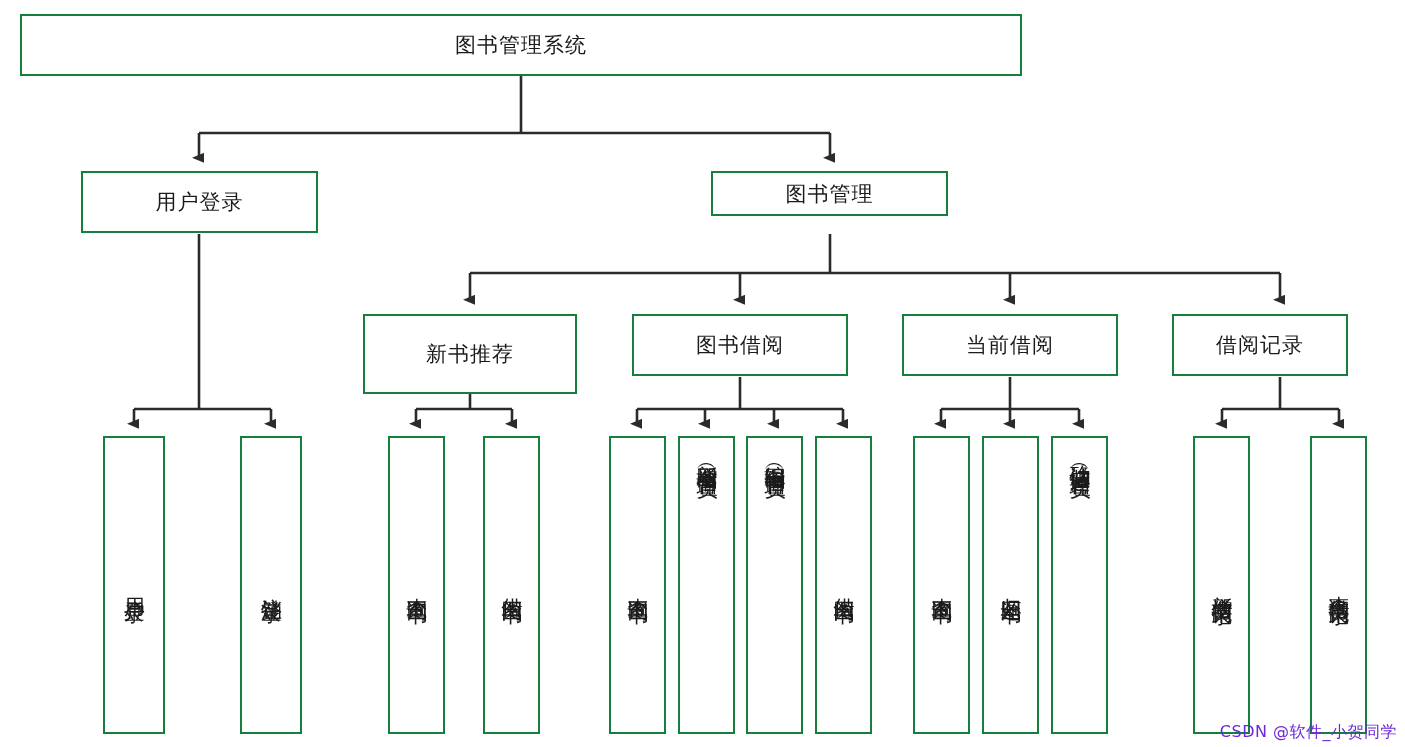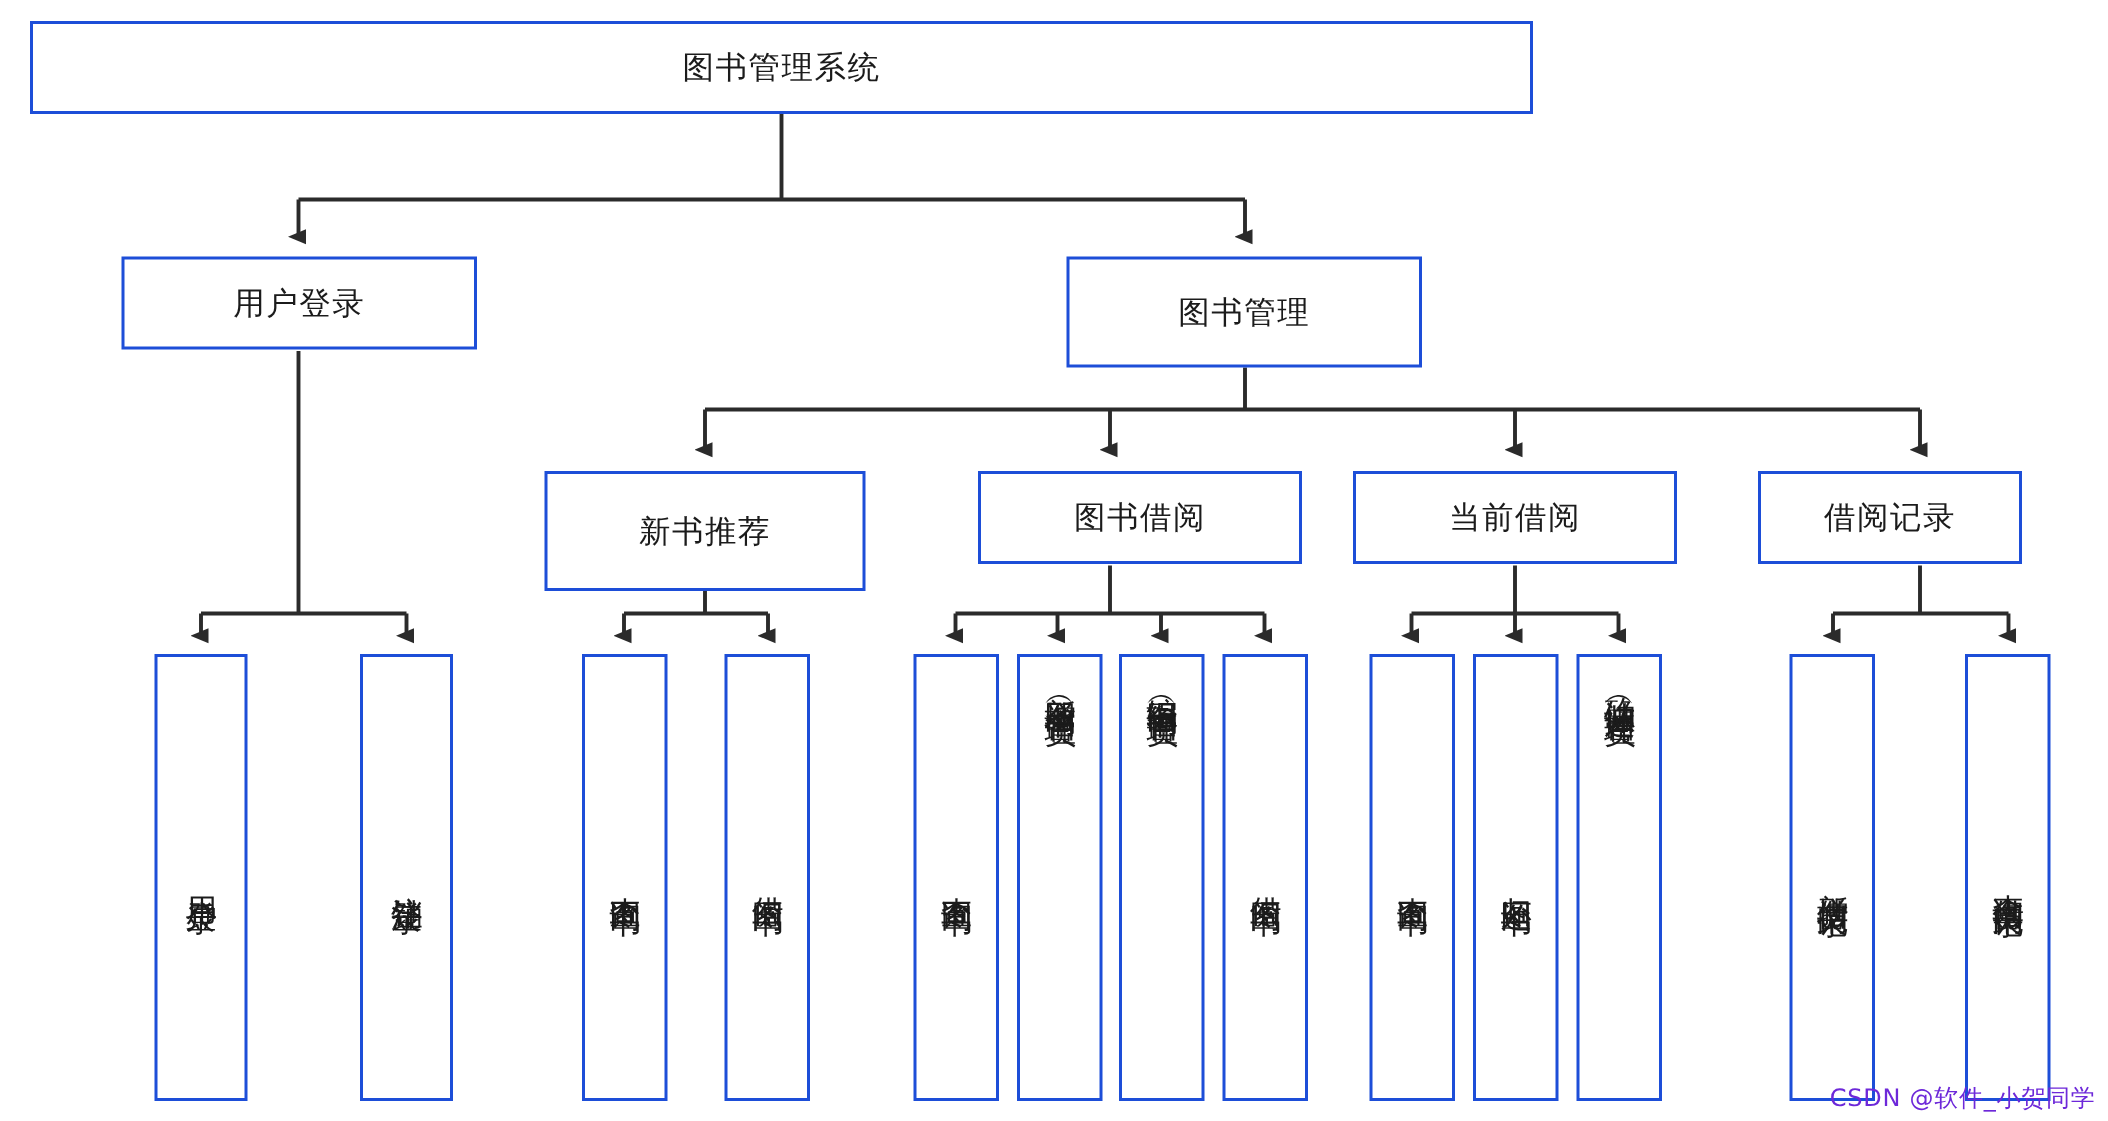--- a/index.html
+++ b/index.html
@@ -21,21 +21,21 @@
     position: absolute;
     left: 0;
     top: 0;
     width: 1405px;
     height: 747px;
   }
   .node {
     position: absolute;
     box-sizing: border-box;
     background: #ffffff;
-    border: 2px solid #1d4ed8;
+    border: 2px solid #15803d;
     display: flex;
     align-items: center;
     justify-content: center;
     color: #1b1b1b;
   }
   .node.horiz {
     font-size: 21px;
     letter-spacing: 1px;
   }
   .node.vert {
@@ -121,28 +121,28 @@
     </g>
   </svg>
 
   <div class="node horiz" style="left:20px; top:14px; width:1002px; height:62px;">
     <span>图书管理系统</span>
   </div>
 
   <div class="node horiz" style="left:81px; top:171px; width:237px; height:62px;">
     <span>用户登录</span>
   </div>
-  <div class="node horiz" style="left:711px; top:171px; width:237px; height:74px;">
+  <div class="node horiz" style="left:711px; top:171px; width:237px; height:45px;">
     <span>图书管理</span>
   </div>
 
   <div class="node horiz" style="left:363px; top:314px; width:214px; height:80px;">
     <span>新书推荐</span>
   </div>
-  <div class="node horiz" style="left:632px; top:314px; width:216px; height:62px;margin-left:20px;">
+  <div class="node horiz" style="left:632px; top:314px; width:216px; height:62px;">
     <span>图书借阅</span>
   </div>
   <div class="node horiz" style="left:902px; top:314px; width:216px; height:62px;">
     <span>当前借阅</span>
   </div>
   <div class="node horiz" style="left:1172px; top:314px; width:176px; height:62px;">
     <span>借阅记录</span>
   </div>
 
   <div class="node vert centerish" style="left:103px; top:436px; width:62px; height:298px;">

